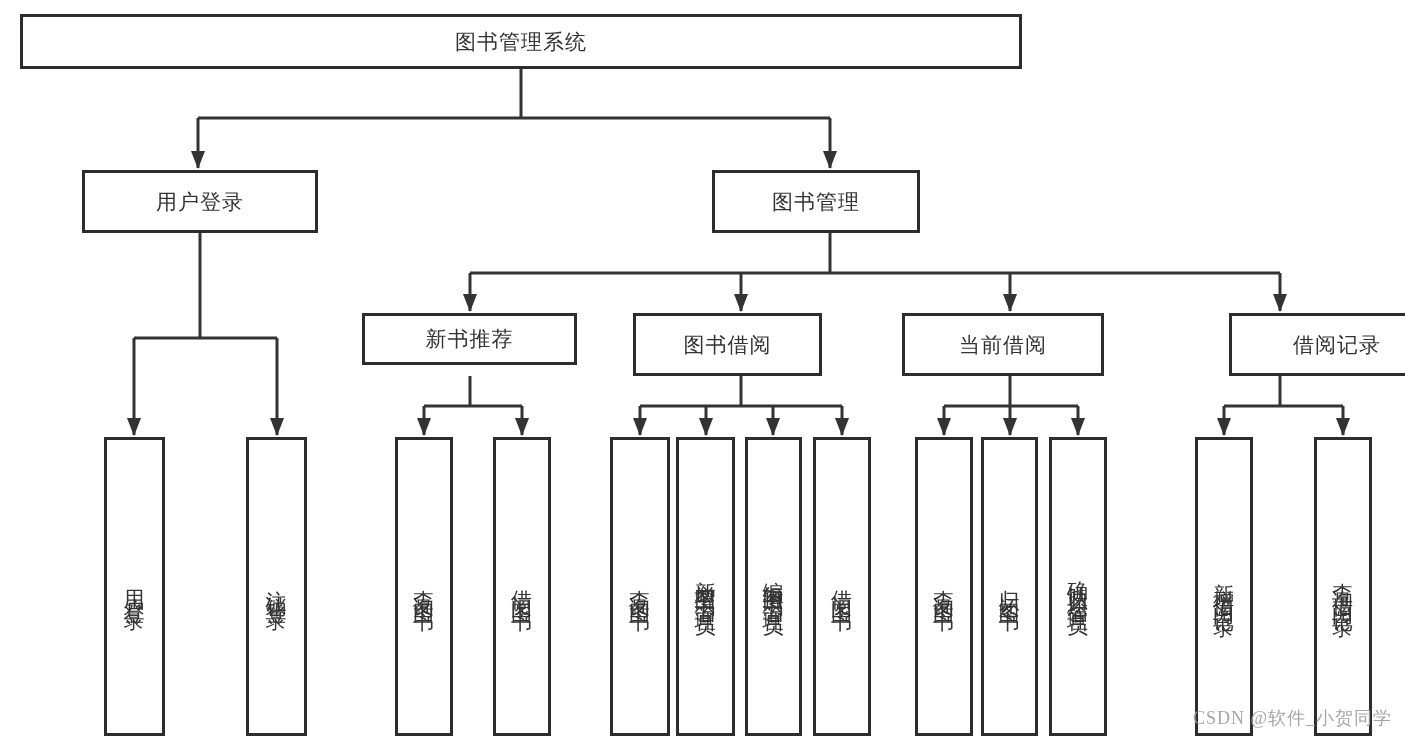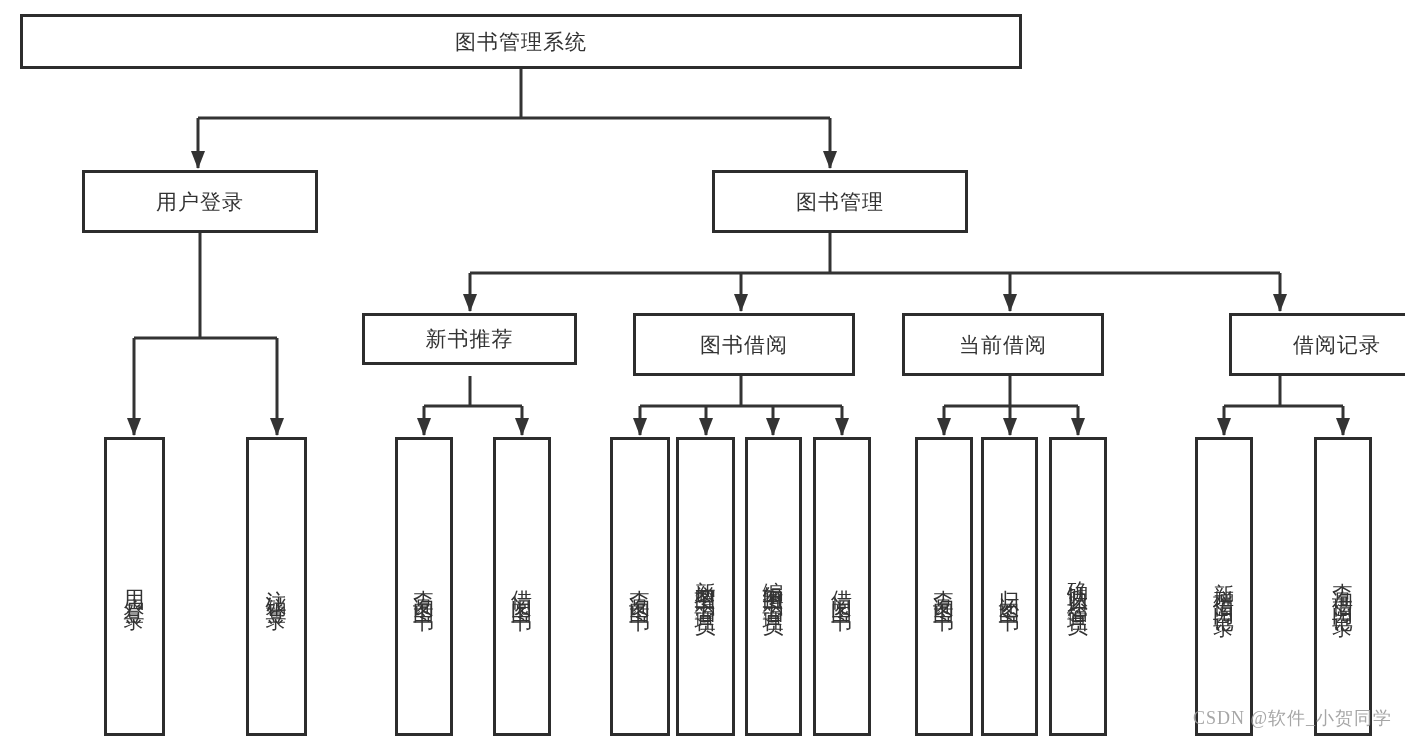--- a/index.html
+++ b/index.html
@@ -97,24 +97,24 @@
       <path d="M1280,376 V406"></path>
       <path d="M1224,406 H1343"></path>
       <path d="M1224,406 V435" marker-end="url(#arrow)"></path>
       <path d="M1343,406 V435" marker-end="url(#arrow)"></path>
     </g>
   </svg>
 
   <div class="node hbox" style="left:20px;top:14px;width:1002px;height:55px;">图书管理系统</div>
 
   <div class="node hbox" style="left:82px;top:170px;width:236px;height:63px;">用户登录</div>
-  <div class="node hbox" style="left:712px;top:170px;width:256px;height:63px;">图书管理</div>
+  <div class="node hbox" style="left:712px;top:170px;width:208px;height:63px;">图书管理</div>
 
   <div class="node hbox" style="left:362px;top:313px;width:215px;height:52px;">新书推荐</div>
-  <div class="node hbox" style="left:633px;top:313px;width:222px;height:63px;">图书借阅</div>
+  <div class="node hbox" style="left:633px;top:313px;width:189px;height:63px;">图书借阅</div>
   <div class="node hbox" style="left:902px;top:313px;width:202px;height:63px;">当前借阅</div>
   <div class="node hbox" style="left:1229px;top:313px;width:216px;height:63px;">借阅记录</div>
 
   <div class="node vbox" style="left:104px;top:437px;width:61px;height:299px;">用户登录</div>
   <div class="node vbox" style="left:246px;top:437px;width:61px;height:299px;">注销登录</div>
 
   <div class="node vbox" style="left:395px;top:437px;width:58px;height:299px;">查询图书</div>
   <div class="node vbox" style="left:493px;top:437px;width:58px;height:299px;">借阅图书</div>
 
   <div class="node vbox" style="left:610px;top:437px;width:60px;height:299px;">查询图书</div>

